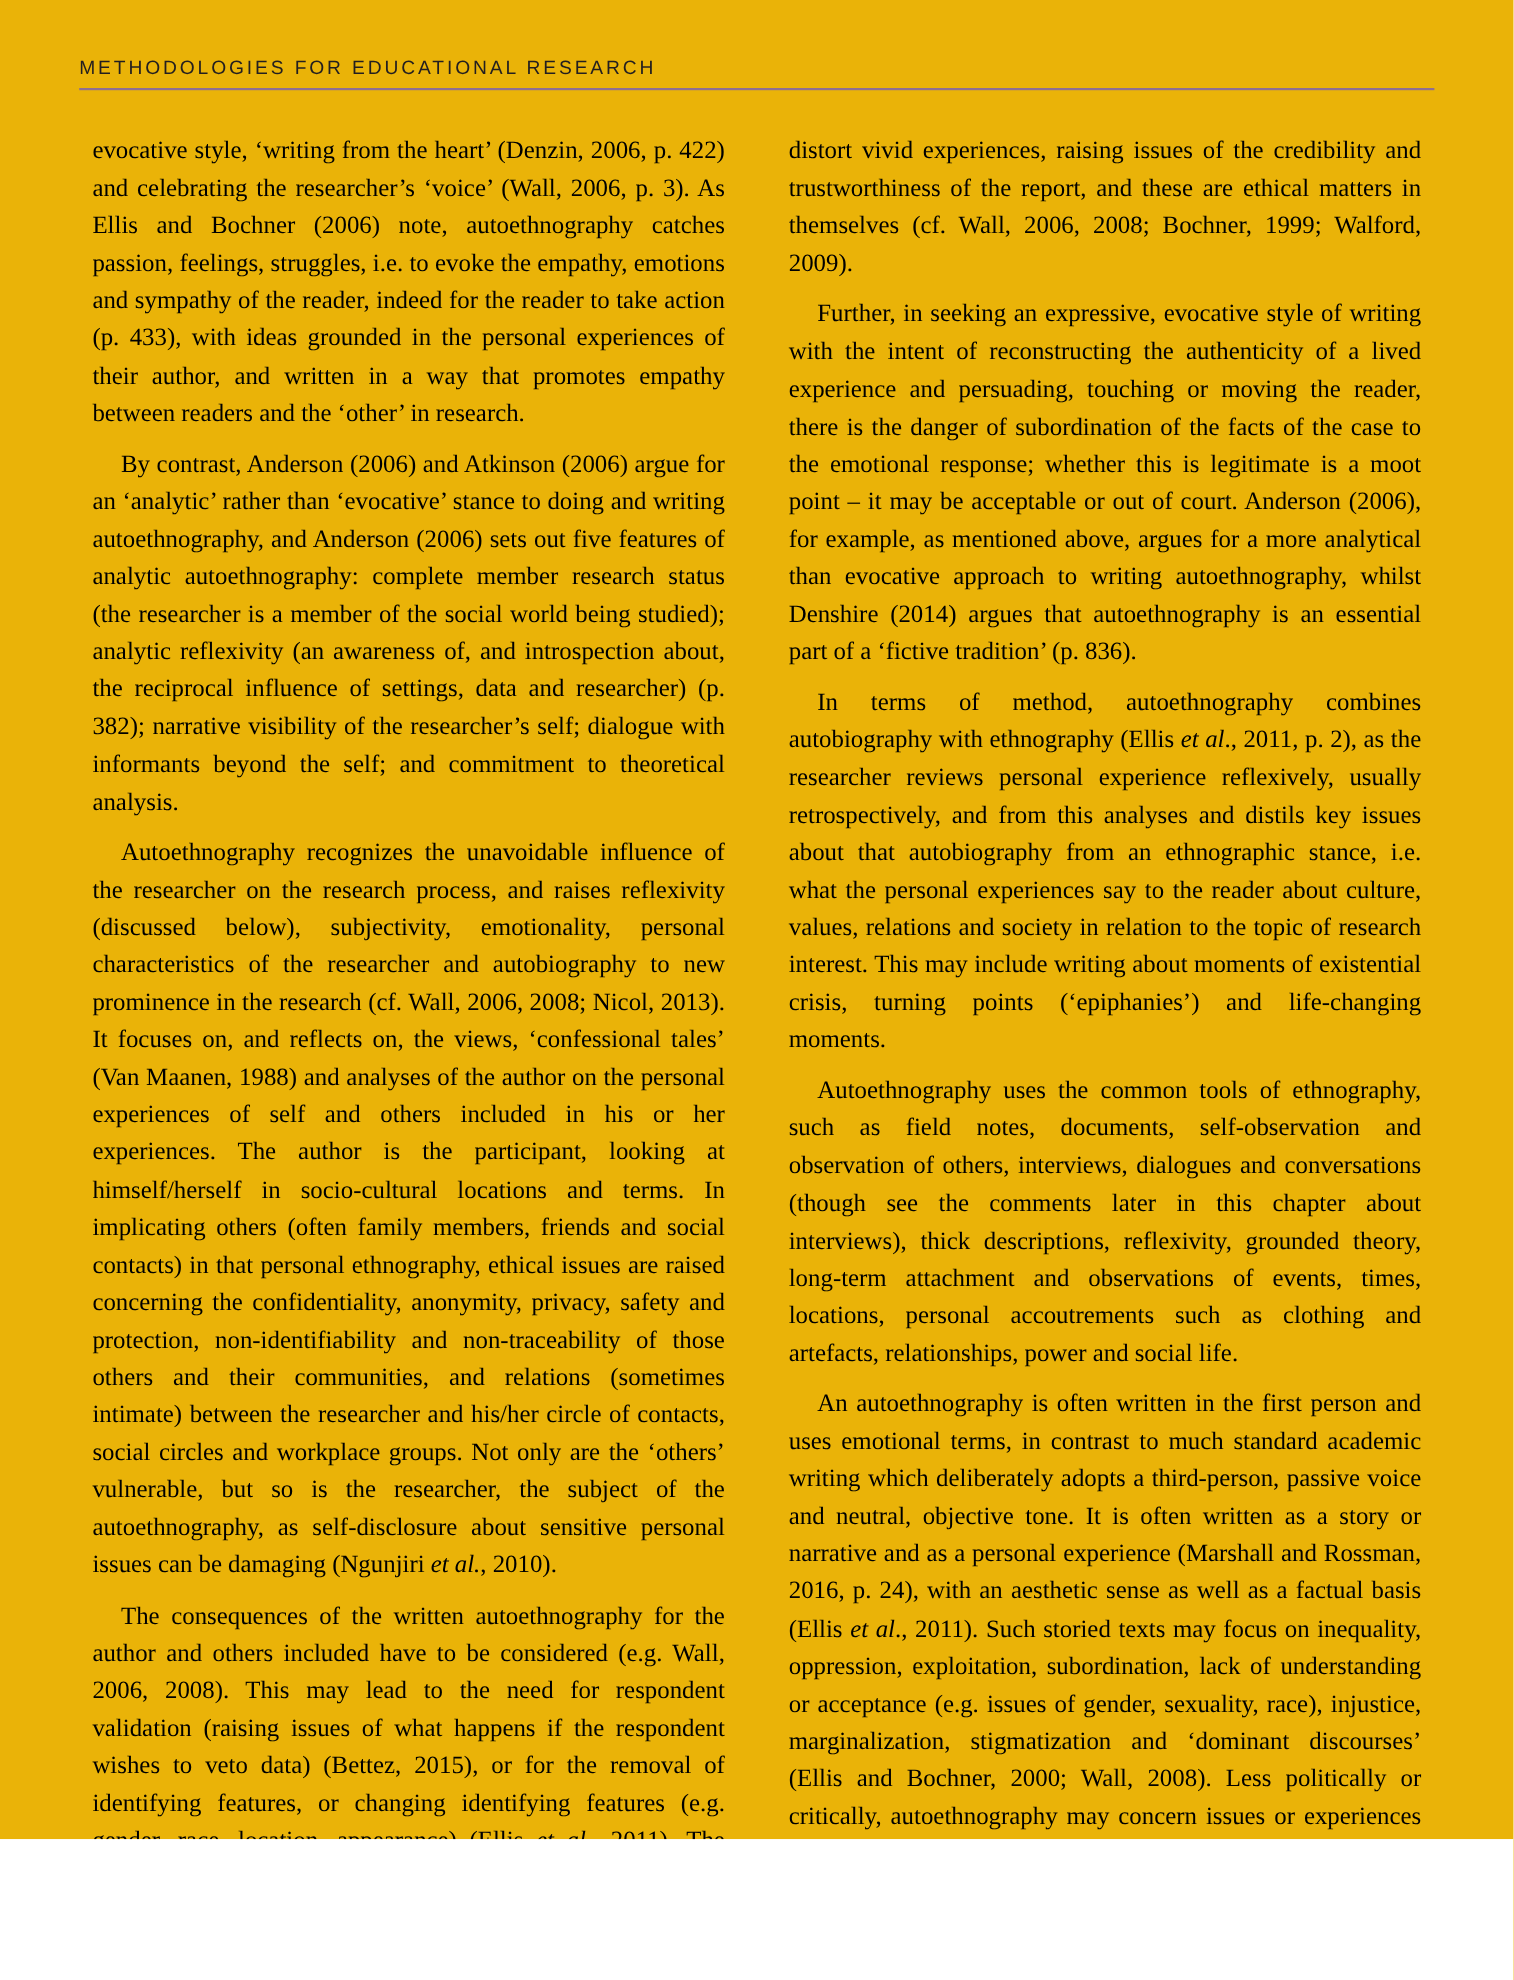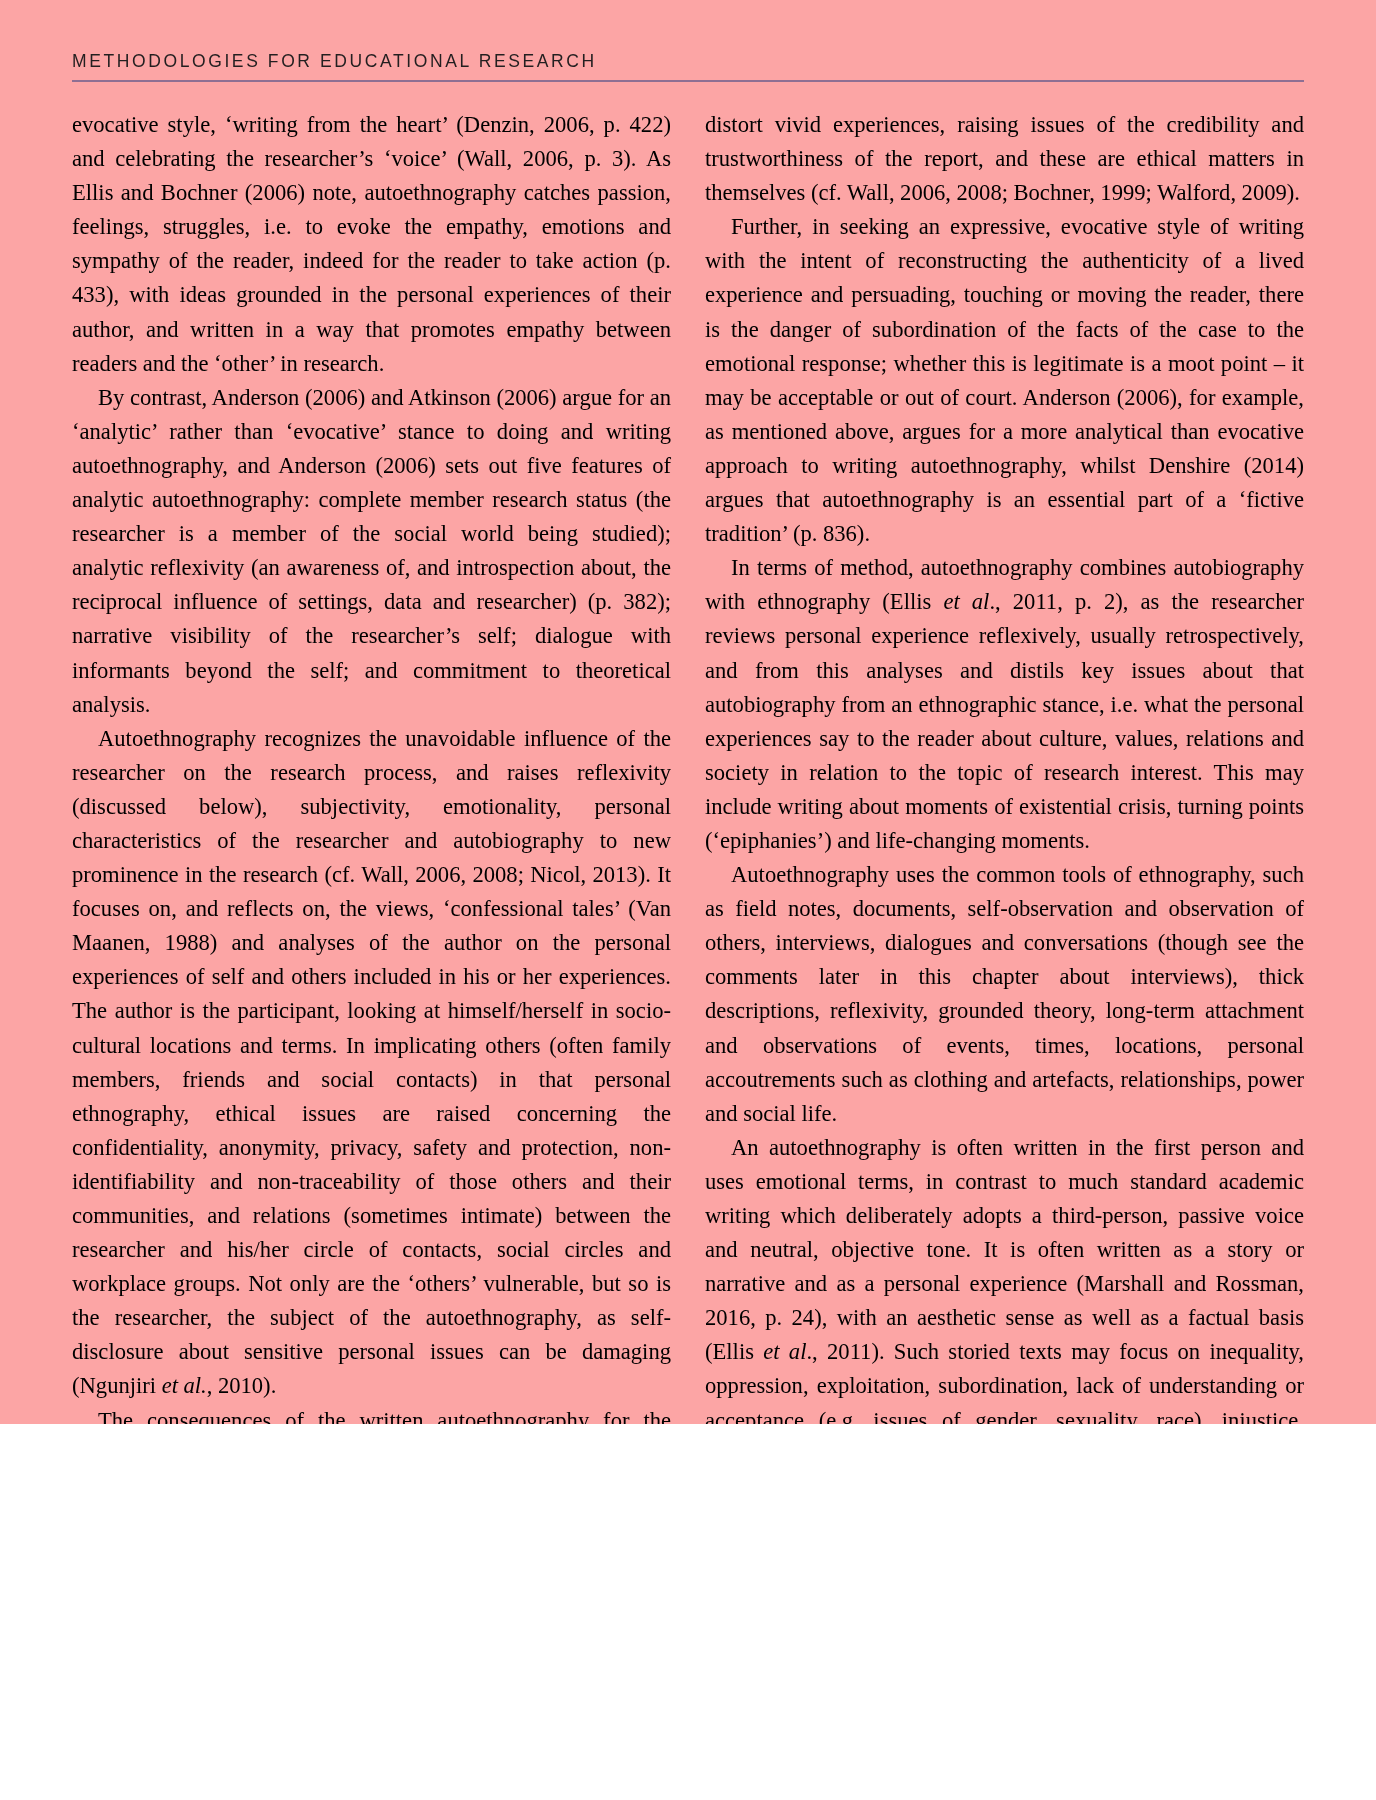--- a/index.html
+++ b/index.html
@@ -3,22 +3,22 @@
 <meta charset="utf-8">
 <style>
   html, body {
     margin: 0;
     padding: 0;
     background: #ffffff;
   }
   .page {
     position: relative;
     width: 1376px;
-    height: 1424px;
-    background: #fca5a5;
+    height: 1672px;
+    background: #eab308;
     box-sizing: border-box;
     font-family: "Liberation Serif", serif;
     color: #000000;
     overflow: hidden;
   }
 
   
   .running-head {
     position: absolute;
     left: 72px;
@@ -46,21 +46,21 @@
     left: 72px;
     top: 108px;
     width: 1232px;
     display: flex;
     gap: 34px;
   }
   .col {
     width: 599px;
   }
   .col p {
-    margin: 0;
+    margin: 12px;
     text-align: justify;
     text-justify: inter-word;
     font-size: 22.6px;
     line-height: 34.1px;
     hyphens: none;
     word-spacing: -0.1px;
   }
   .col p.indent {
     text-indent: 26px;
   }

